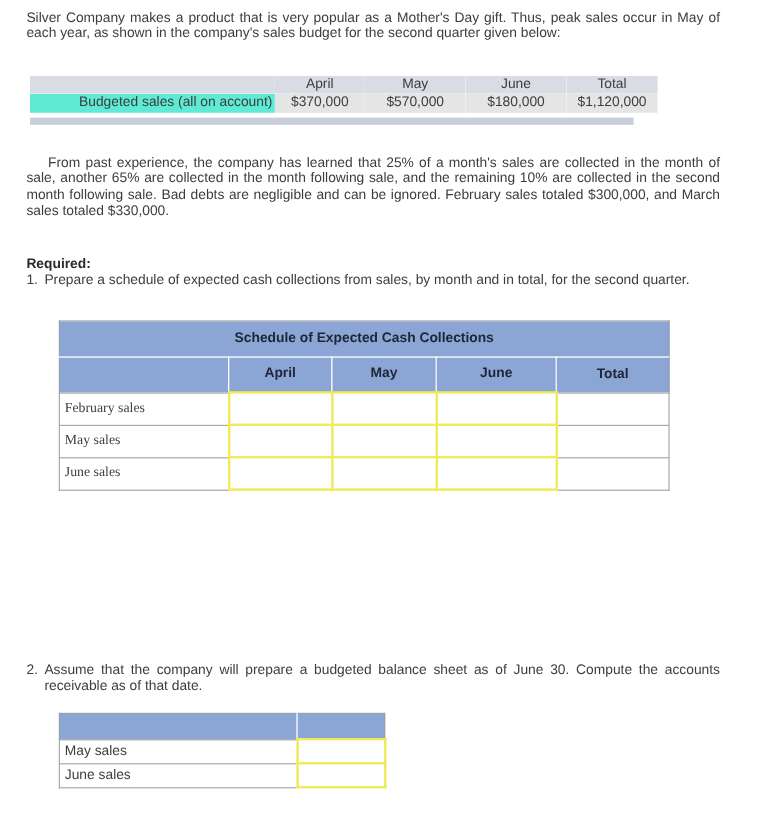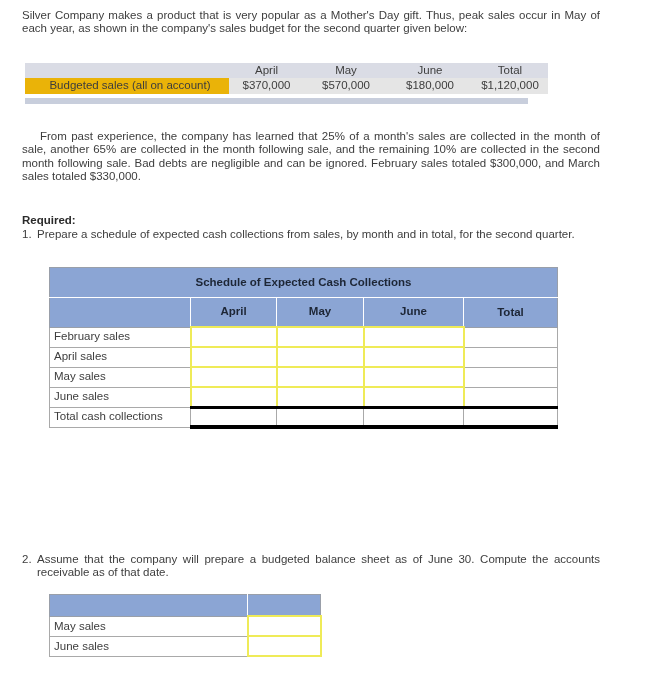--- a/index.html
+++ b/index.html
@@ -21,21 +21,21 @@
   #item1{top:228px;}
   #item2{top:553px;}
   .list-item .num{position:absolute;left:0;top:0;}
   .list-item .itxt{display:block;padding-left:15px;}
 
   
   #sales-budget{position:absolute;left:25px;top:63px;width:503px;}
   #sales-budget table{border-collapse:collapse;table-layout:fixed;width:503px;}
   #sales-budget td{padding:0 2px;white-space:nowrap;overflow:hidden;}
   #sales-budget .bh{background:#DADCE5;height:15px;text-align:center;color:#3d3d3d;}
-  #sales-budget .bl{background:#eab308;height:16px;text-align:center;padding-left:8px;}
+  #sales-budget .bl{background:#5eead4;height:16px;text-align:right;padding-left:8px;}
   #sales-budget .bv{background:#e5e5e5;height:16px;text-align:center;}
   #sales-budget .c-label{width:200px;}
   #sales-budget .c-apr{width:71px;}
   #sales-budget .c-may{width:80px;}
   #sales-budget .c-jun{width:80px;}
   #sales-budget .c-tot{width:72px;}
   #sales-budget .band{margin-top:4px;height:6px;background:#C8CEDC;}
 
   
   #schedule{position:absolute;left:49px;top:267px;}
@@ -49,21 +49,21 @@
   #schedule .title{
     background:#8BA5D4;color:#1d2636;font-weight:bold;text-align:center;
     height:21px;border:1px solid #999FA9;border-bottom:1px solid #ffffff;
   }
   #schedule .hdr{
     background:#8BA5D4;color:#1d2636;font-weight:bold;text-align:center;
     height:20px;border:1px solid #ffffff;border-bottom:1px solid #999FA9;
   }
   #schedule .hdr.first{border-left:1px solid #999FA9;}
   #schedule .hdr.last{border-right:1px solid #999FA9;}
-  #schedule tr.body{height:20px;}
+  #schedule tr.body{height:27px;font-family:Liberation Serif, serif;}
   #schedule .lbl{background:#fff;border:1px solid #A9A9A9;text-align:left;padding:1px 4px;}
   #schedule .in{background:#fff;border:2px solid #EFEB58;}
   #schedule .tot{background:#fff;border:1px solid #A9A9A9;}
   #schedule .sum{
     background:#fff;border-left:1px solid #A9A9A9;border-right:1px solid #A9A9A9;
     border-top:3px solid #000000;border-bottom:4px solid #000000;
   }
   #schedule .sum.last{border-right:1px solid #A9A9A9;}
 
   
@@ -143,46 +143,32 @@
         <td class="hdr last">Total</td>
       </tr>
       <tr class="body">
         <td class="lbl">February sales</td>
         <td class="in"></td>
         <td class="in"></td>
         <td class="in"></td>
         <td class="tot"></td>
       </tr>
       <tr class="body">
-        <td class="lbl">April sales</td>
-        <td class="in"></td>
-        <td class="in"></td>
-        <td class="in"></td>
-        <td class="tot"></td>
-      </tr>
-      <tr class="body">
         <td class="lbl">May sales</td>
         <td class="in"></td>
         <td class="in"></td>
         <td class="in"></td>
         <td class="tot"></td>
       </tr>
       <tr class="body">
         <td class="lbl">June sales</td>
         <td class="in"></td>
         <td class="in"></td>
         <td class="in"></td>
         <td class="tot"></td>
-      </tr>
-      <tr class="body">
-        <td class="lbl">Total cash collections</td>
-        <td class="sum"></td>
-        <td class="sum"></td>
-        <td class="sum"></td>
-        <td class="sum last"></td>
       </tr>
     </tbody>
       </table>
   </div>
 
   <div id="item2" class="list-item">
     <span class="num">2.</span>
     <span class="itxt">Assume that the company will prepare a budgeted balance sheet as of June 30. Compute the accounts receivable as of that date.</span>
   </div>
 

